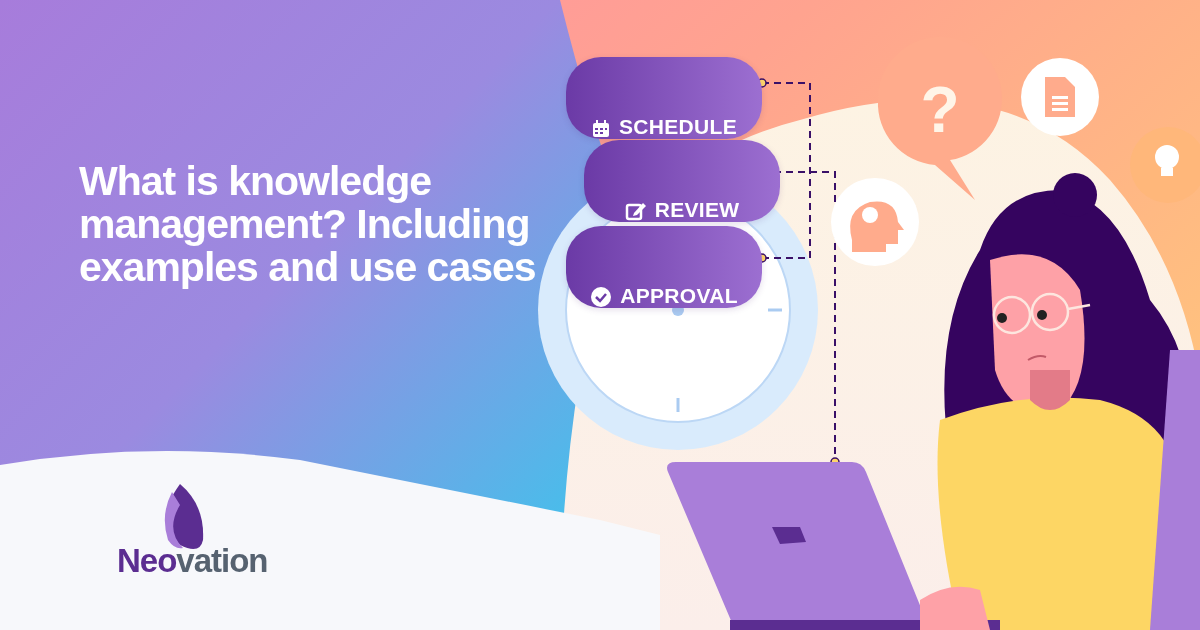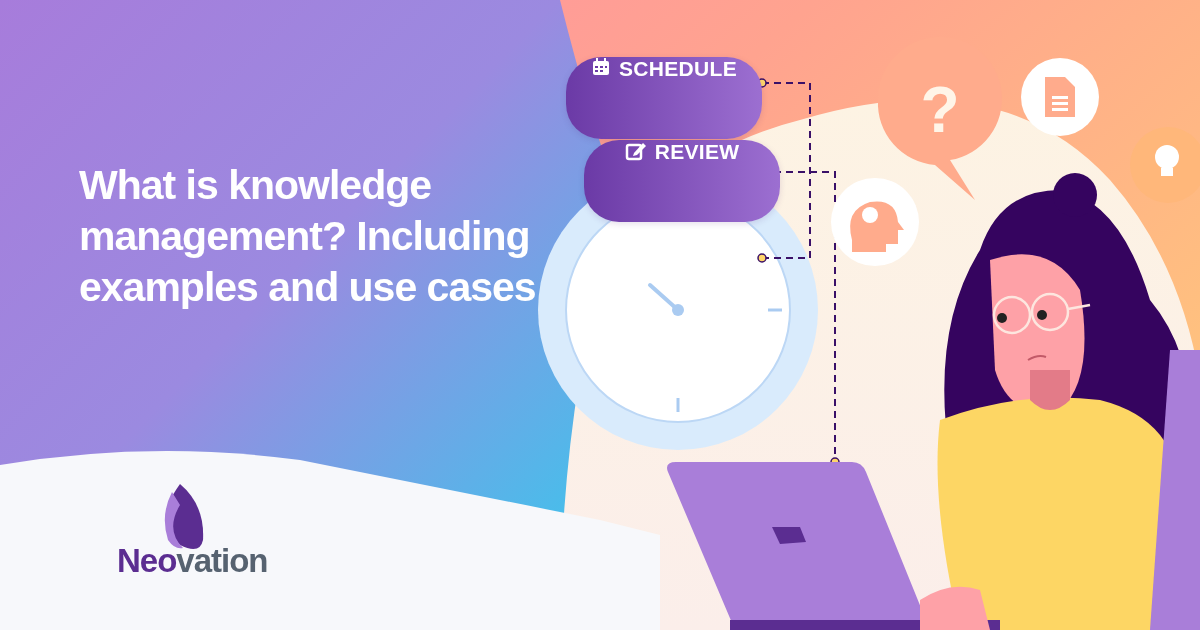--- a/index.html
+++ b/index.html
@@ -1,24 +1,24 @@
 <!DOCTYPE html>
 <html><head>
 <meta charset="utf-8">
 <style>
   html,body{margin:0;padding:0;}
   body{width:1200px;height:630px;overflow:hidden;position:relative;font-family:"Liberation Sans",sans-serif;background:#f7f8fb;}
   .stage{position:absolute;left:0;top:0;width:1200px;height:630px;overflow:hidden;}
   .bg-svg{position:absolute;left:0;top:0;width:1200px;height:630px;}
   .hub{position:absolute;left:79px;top:82px;color:#fff;font-weight:700;font-size:26px;letter-spacing:-0.5px;}
-  .title{position:absolute;left:79px;top:160px;width:480px;color:#fff;font-weight:700;font-size:41px;line-height:51px;letter-spacing:-1px;}
+  .title{position:absolute;left:79px;top:160px;width:480px;color:#fff;font-weight:700;font-size:41px;line-height:43px;letter-spacing:-1px;}
   .logo-word{position:absolute;left:85px;top:542px;font-size:33px;font-weight:700;letter-spacing:-1px;}
   .logo-word .neo{color:#5b2d91;margin-left:32px;}
   .logo-word .vation{color:#566270;text-align:center;}
-  .pill{position:absolute;height:82px;border-radius:35px;background:linear-gradient(90deg,#6b3aa6,#9c6fd1);display:flex;align-items:flex-start;justify-content:center;color:#fff;font-weight:700;font-size:21px;letter-spacing:0.3px;box-shadow:0 2px 6px rgba(80,40,120,0.15);}
+  .pill{position:absolute;height:82px;border-radius:35px;background:linear-gradient(90deg,#6b3aa6,#9c6fd1);display:flex;align-items:flex-end;justify-content:center;color:#fff;font-weight:700;font-size:21px;letter-spacing:0.3px;box-shadow:0 2px 6px rgba(80,40,120,0.15);}
   .pill svg{margin-right:8px;}
 </style>
 </head>
 <body>
 
 <div class="stage">
   <svg class="bg-svg" viewBox="0 0 1200 630">
     <defs>
       <linearGradient id="gl" x1="0" y1="0" x2="1" y2="1">
         <stop offset="0" stop-color="#a77cdb"></stop>
@@ -111,17 +111,24 @@
       </svg>
     <span>SCHEDULE</span>
   </div>
   <div class="pill" style="left:584px;top:140px;width:196px;">
     <svg width="22" height="22" viewBox="0 0 22 22">
         <rect x="2" y="5" width="14" height="14" rx="2" fill="none" stroke="#fff" stroke-width="2.5"></rect>
         <path d="M9 13 L18 3 L21 6 L12 15 L8 16 Z" fill="#fff"></path>
       </svg>
     <span>REVIEW</span>
   </div>
+  <div class="pill" style="left:566px;top:226px;width:196px;">
+    <svg width="22" height="22" viewBox="0 0 22 22">
+        <circle cx="11" cy="11" r="10" fill="#fff"></circle>
+        <path d="M6 11 L10 15 L16 8" stroke="#6b3aa6" stroke-width="2.5" fill="none"></path>
+      </svg>
+    <span>APPROVAL</span>
+  </div>
 
   <div class="logo-word">
     <span class="neo">Neo</span><span class="vation">vation</span>
   </div>
 </div>
 
 </body></html>

